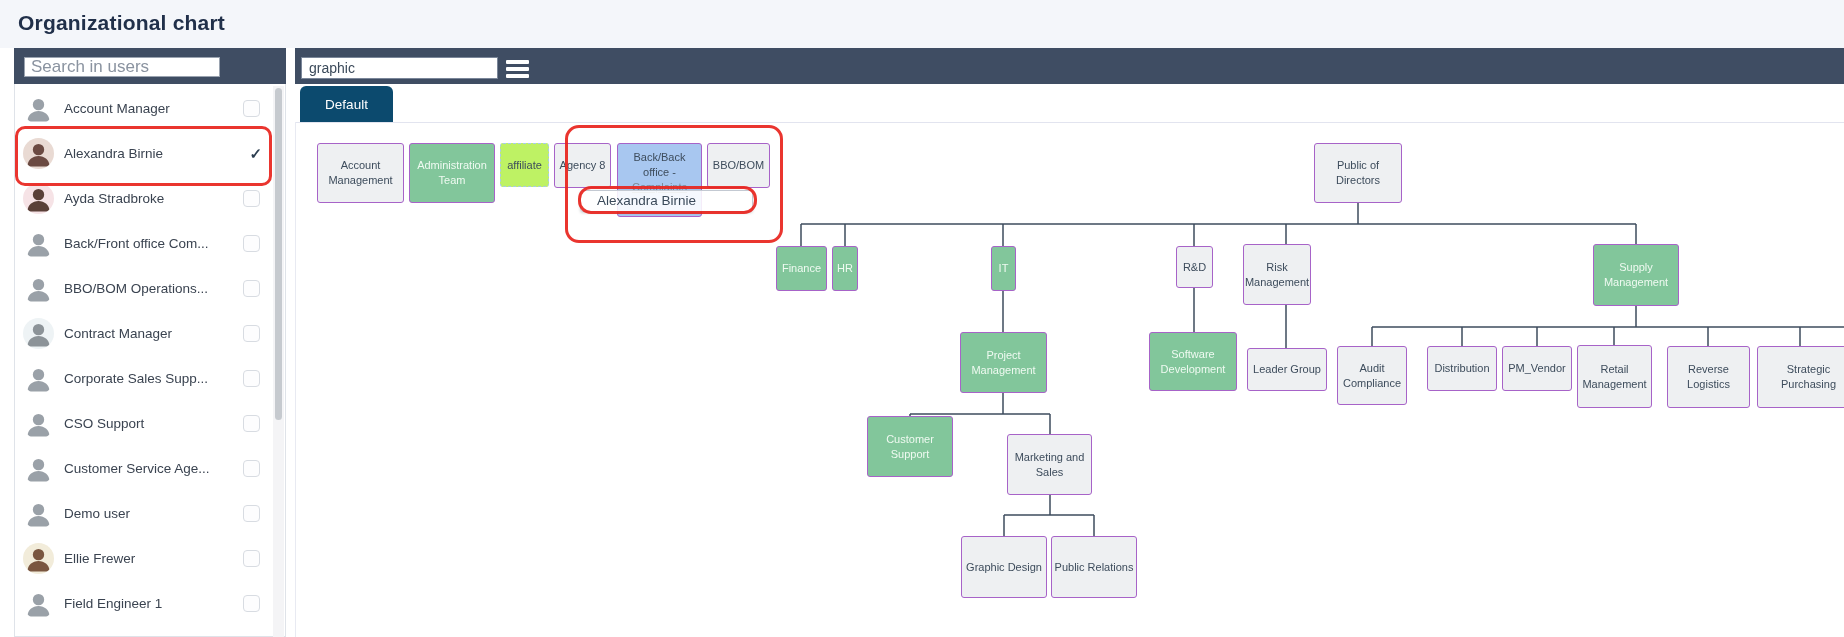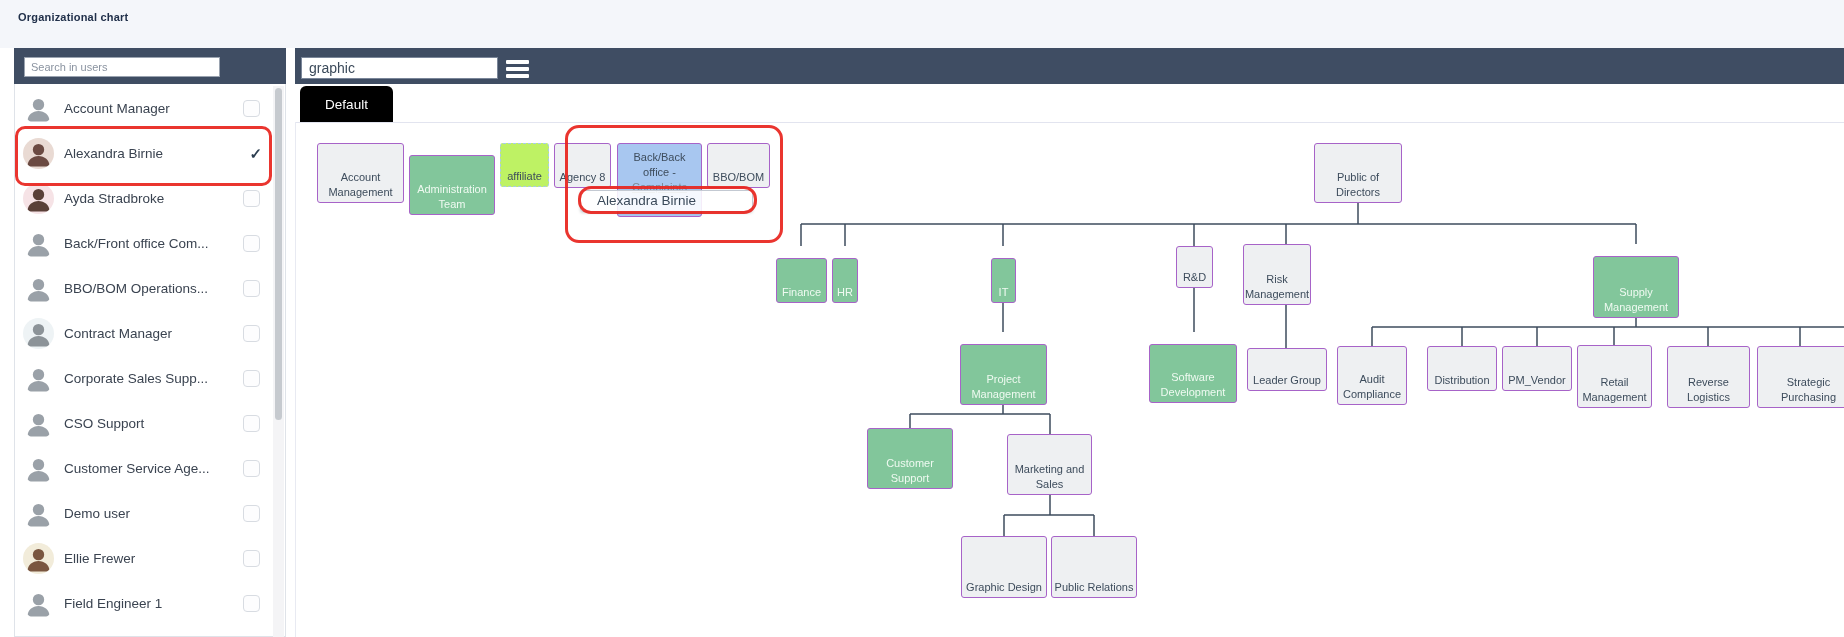--- a/index.html
+++ b/index.html
@@ -2,28 +2,28 @@
 <html><head>
 <meta charset="utf-8">
 <style>
   * { margin:0; padding:0; box-sizing:border-box; }
   html,body { width:1844px; height:637px; overflow:hidden; background:#ffffff;
               font-family:"Liberation Sans", sans-serif; }
   .abs { position:absolute; }
 
   
   #title-strip { left:0; top:0; width:1844px; height:48px; background:#f4f6fa; }
-  #page-title { left:18px; top:11px; font-size:11px; font-weight:700; color:#21304a; letter-spacing:.2px; }
+  #page-title { left:18px; top:11px; font-size:21px; font-weight:700; color:#21304a; letter-spacing:.2px; }
 
   
   #sidebar { left:14px; top:48px; width:272px; height:589px; background:#ffffff;
              border:1px solid #dfe3e9; border-top:none; }
   #sidebar-header { left:14px; top:48px; width:272px; height:36px; background:#3f4d63; }
   #sidebar-search { left:24px; top:57px; width:196px; height:20px; border:1px solid #9aa3b0;
-                    background:#fff; font-size:11px; color:#3b4a5a; padding:0 6px; outline:none;
+                    background:#fff; font-size:17px; color:#3b4a5a; padding:0 6px; outline:none;
                     font-family:"Liberation Sans", sans-serif; }
   #sidebar-search::placeholder { color:#8a93a0; }
   #user-list { left:14px; top:86px; width:258px; height:551px; }
   .user-row { position:absolute; left:0; width:258px; height:45px; display:flex; align-items:center; }
   .avatar { width:31px; height:31px; border-radius:50%; overflow:hidden; margin-left:9px;
             background:#ffffff; flex:0 0 31px; }
   .avatar svg { width:100%; height:100%; display:block; }
   .av-generic  { background:#ffffff; }  .av-generic  svg .p { fill:#9aa1a8; }
   .av-photo-w1 { background:#e9dad3; }  .av-photo-w1 svg .p { fill:#6b4a42; }
   .av-photo-w2 { background:#f6e3e6; }  .av-photo-w2 svg .p { fill:#5a4038; }
@@ -39,32 +39,32 @@
   
   #main-toolbar { left:295px; top:48px; width:1549px; height:36px; background:#3f4d63; }
   #filter-input { left:301px; top:57px; width:197px; height:22px; border:1px solid #7a8699;
                   background:#fff; font-size:14px; color:#3b4a5a; padding:0 7px; outline:none;
                   font-family:"Liberation Sans", sans-serif; }
   #menu-btn { left:505px; top:59px; width:26px; height:20px; cursor:pointer; }
   #menu-btn span { position:absolute; left:1px; width:23px; height:3.5px; background:#fff; border-radius:1px; }
   #menu-btn span:nth-child(1){ top:1px; } #menu-btn span:nth-child(2){ top:8px; } #menu-btn span:nth-child(3){ top:15px; }
 
   
-  #tab-default { left:300px; top:86px; width:93px; height:36px; background:#000000;
+  #tab-default { left:300px; top:86px; width:93px; height:36px; background:#0c4a6e;
                  border-radius:6px 6px 0 0; color:#fff; font-size:13.5px;
                  display:flex; align-items:center; justify-content:center; }
   #canvas-topline { left:295px; top:122px; width:1549px; height:0; border-top:1px solid #e2e4ef; }
   #canvas-leftline { left:295px; top:122px; width:0; height:515px; border-left:1px solid #e8eaf2; }
 
   
   .node { position:absolute; border:1.5px solid #a763c8; border-radius:3px;
-          display:flex; flex-direction:column; align-items:center; justify-content:flex-end;
+          display:flex; flex-direction:column; align-items:center; justify-content:center;
           text-align:center; font-size:11px; line-height:15px; color:#3d4c5c; padding:2px; }
   .node.gray  { background:#eef0f2; }
-  .node.green { background:#82c69b; color:#effaf1;margin-top:12px; }
+  .node.green { background:#82c69b; color:#effaf1; }
   .node.blue  { background:#a8c7f0; justify-content:flex-start; padding-top:6px; }
   .node.dashed { background:#bef264; border:1.5px dashed #a9cbe8; }
   .muted-line { color:#7d8896;text-decoration:underline; }
 
   
   #drag-ghost { left:580px; top:190px; width:173px; height:22px; background:rgba(255,255,255,0.88);
                 border:1px solid #c3c9d2; border-radius:3px; box-shadow:0 1px 3px rgba(0,0,0,.18);
                 font-size:13.5px; color:#3b4a5a; line-height:20px; padding-left:16px; white-space:nowrap; }
 
   

